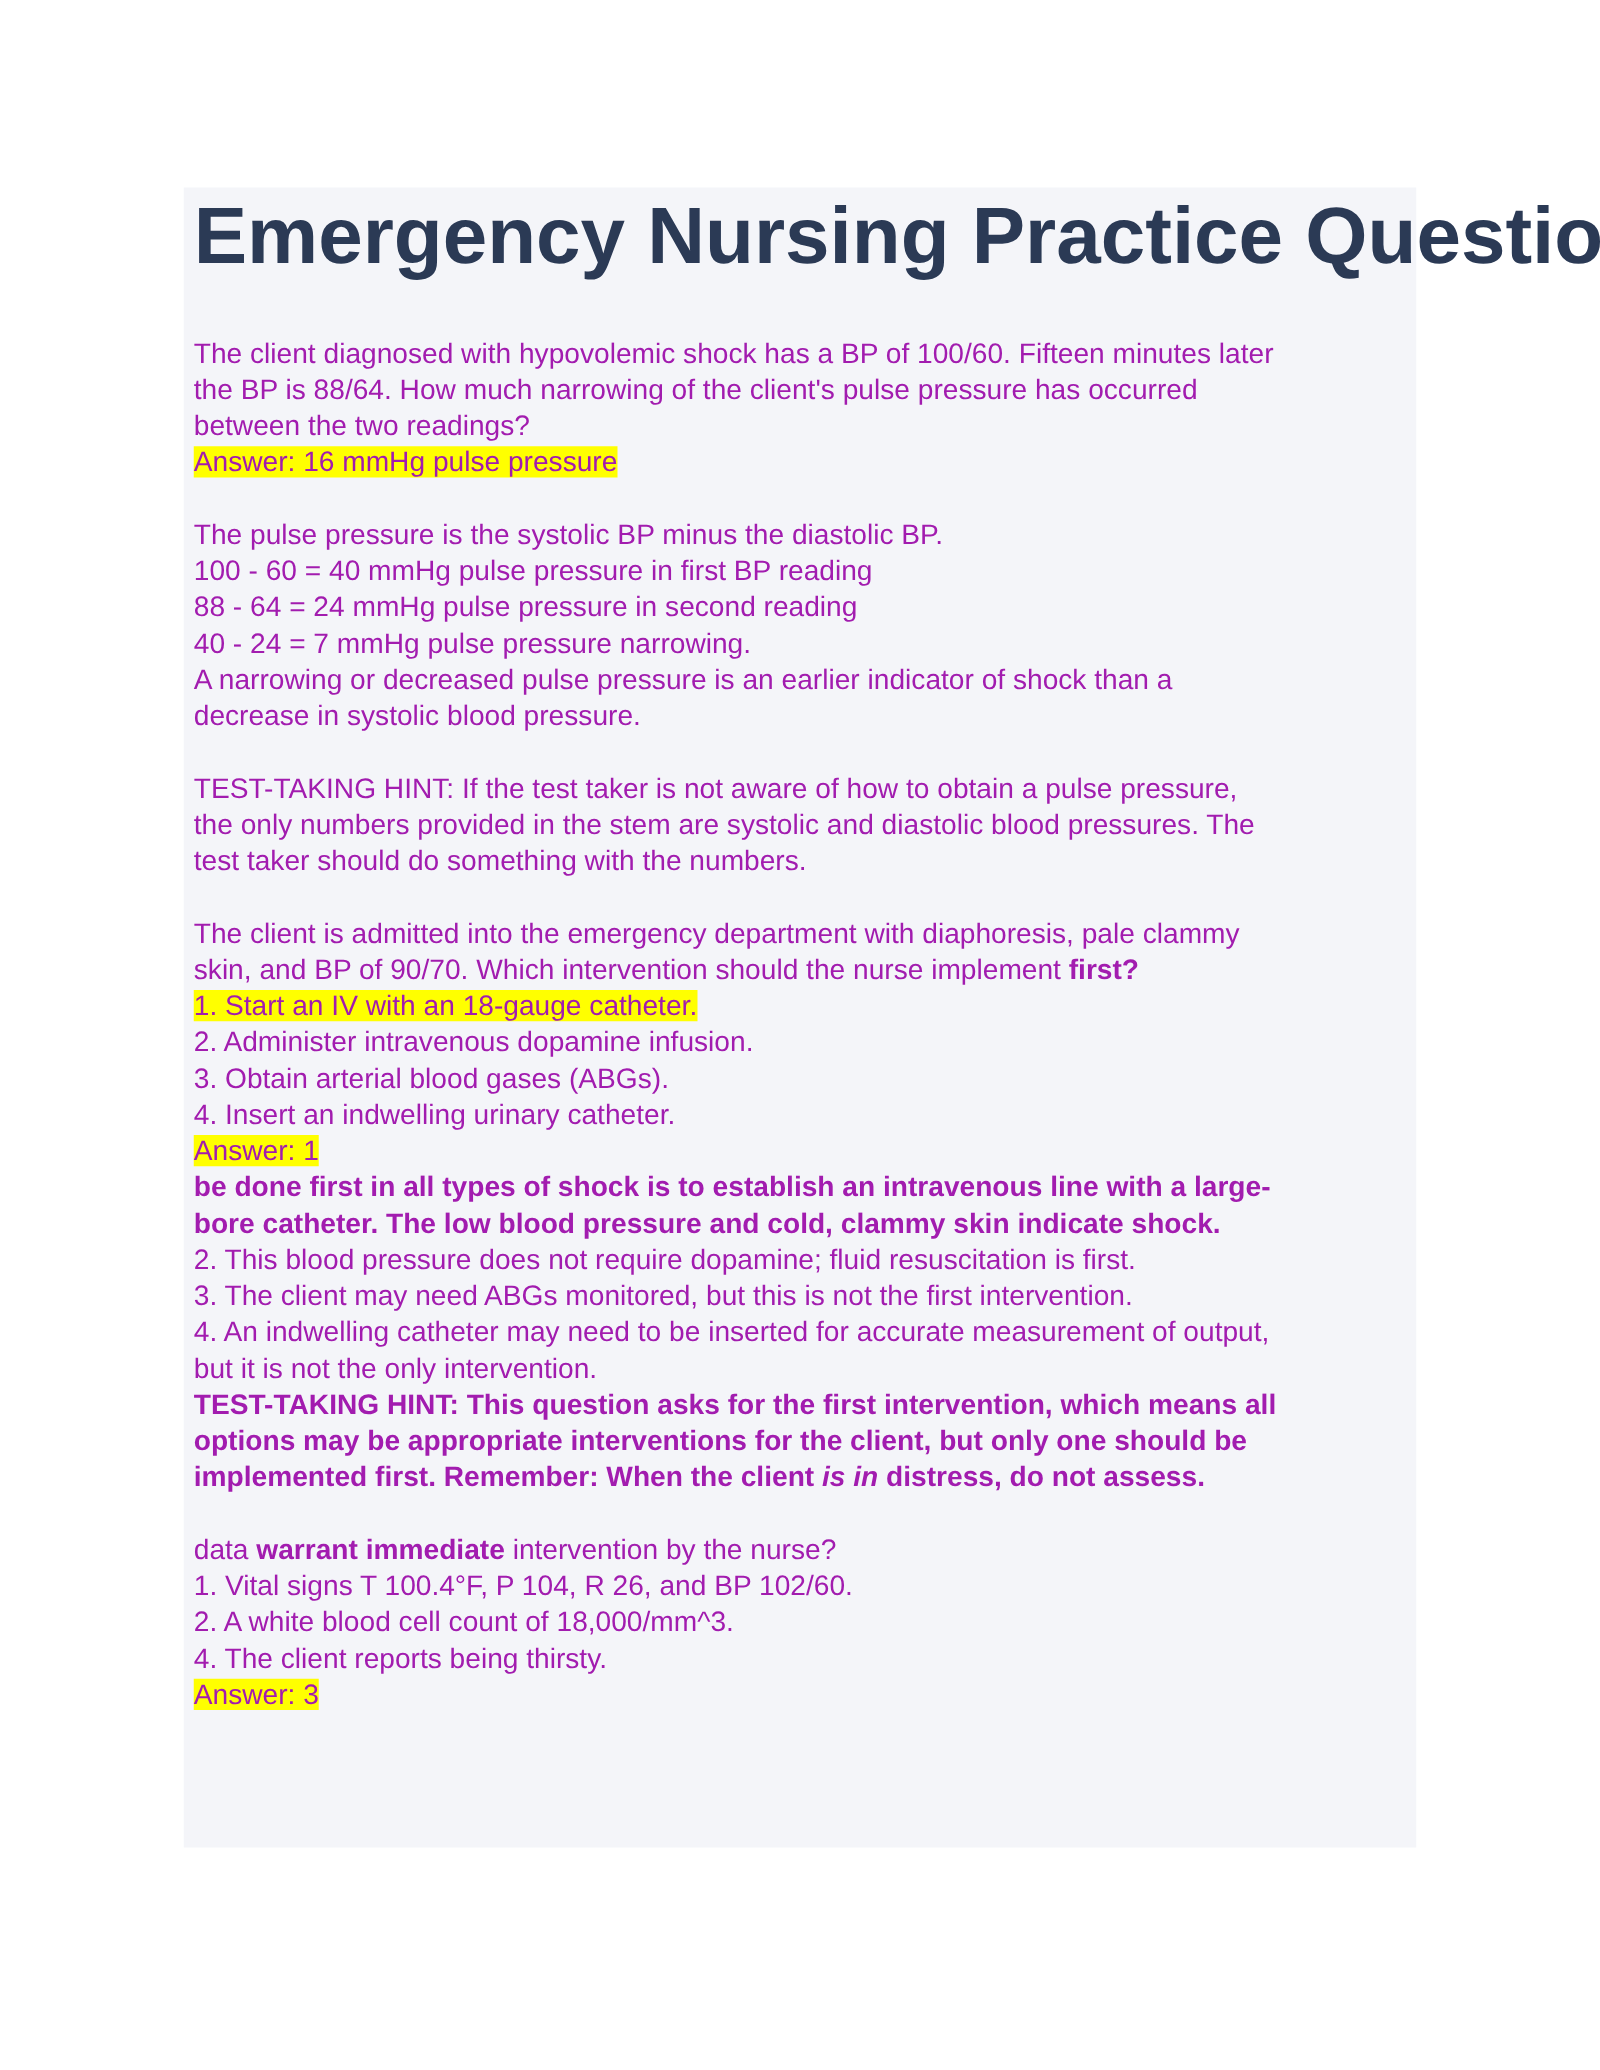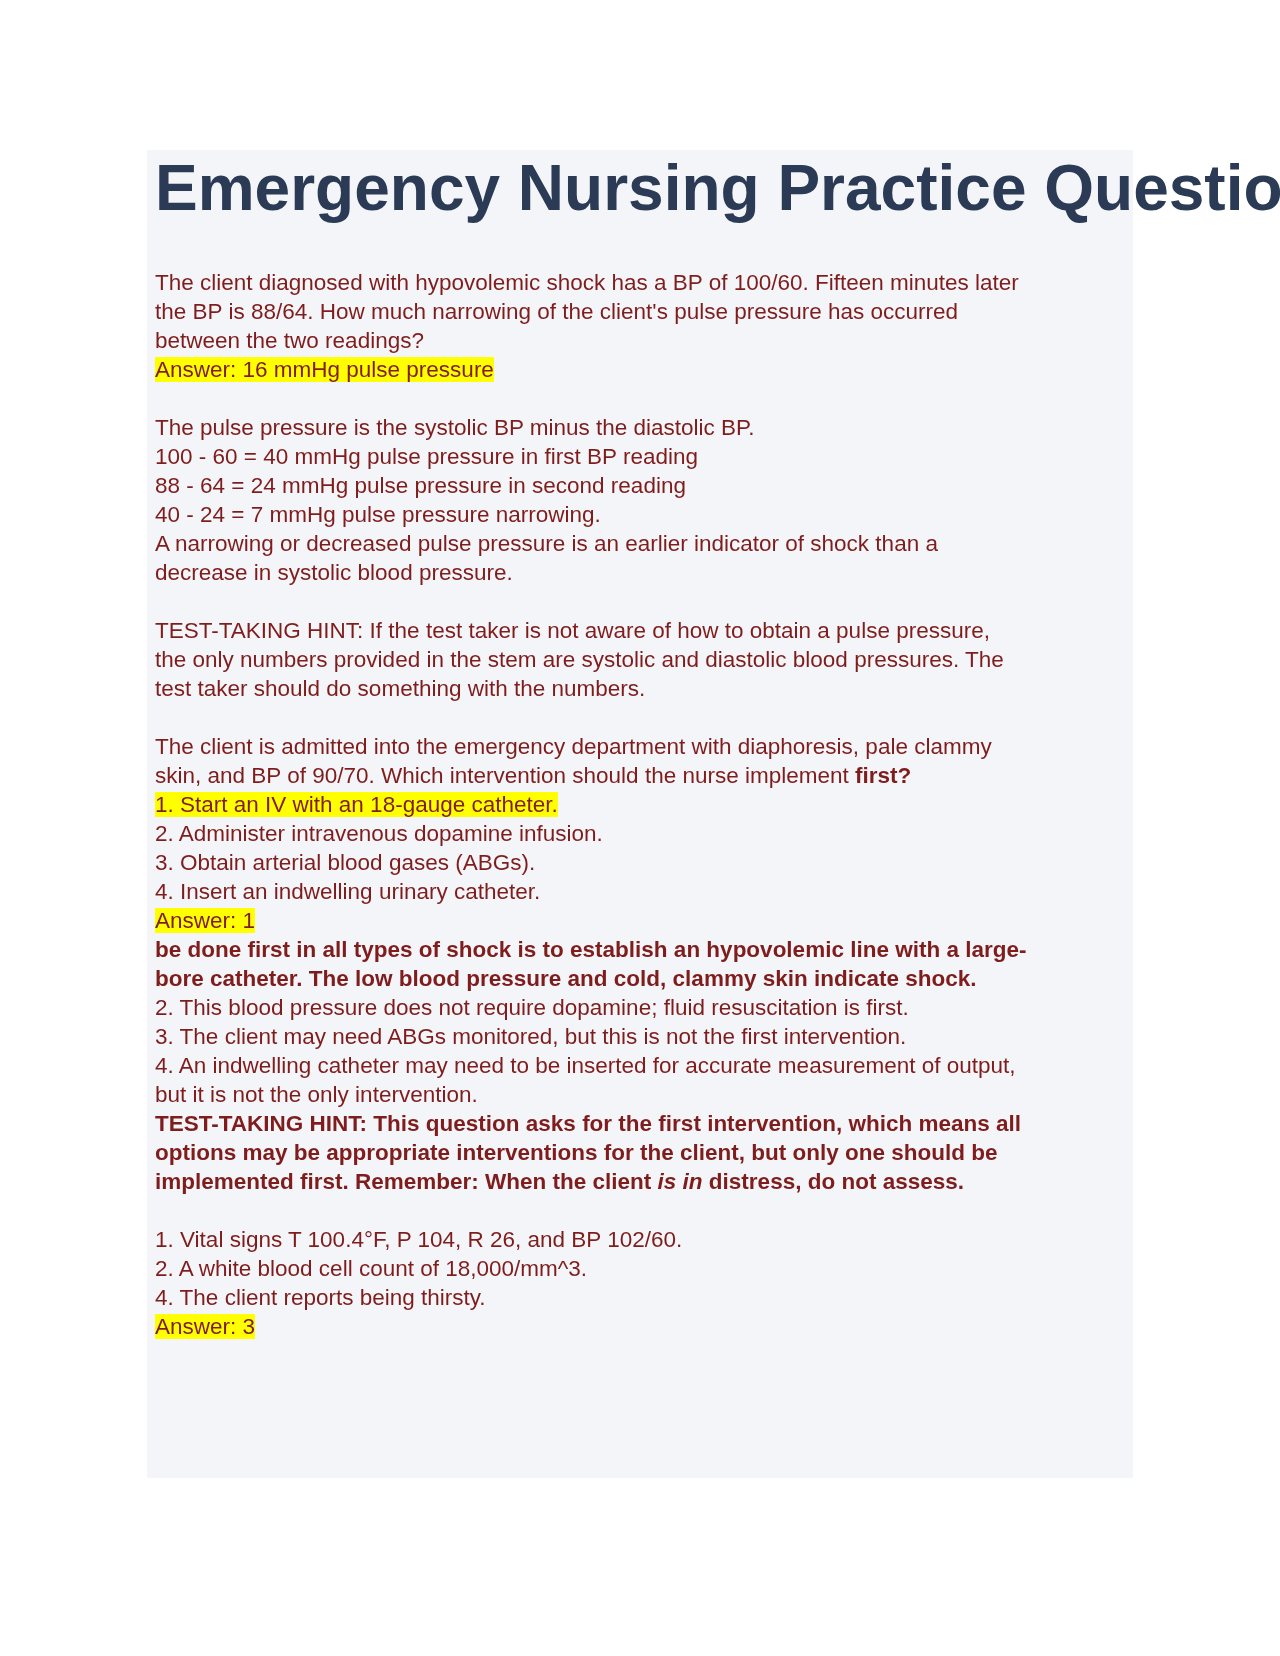--- a/index.html
+++ b/index.html
@@ -34,21 +34,21 @@
     white-space: pre;
   }
   .para {
     margin: 0 0 29px 0;
   }
   .para:last-child { margin-bottom: 0; }
   .line {
     height: 29px;
     line-height: 29px;
     font-size: 22.5px;
-    color: #7f1d1d;
+    color: #a21caf;
     white-space: pre;
   }
   .seg-b { font-weight: bold; }
   .seg-i { font-style: italic; text-align: right; }
   .seg-hl { background: #ffff00; }
 </style>
 </head>
 <body>
 
 <div class="viewport">
@@ -75,31 +75,32 @@
           <div class="line"><span>test taker should do something with the numbers.</span></div>
         </div>
         <div class="para">
           <div class="line"><span>The client is admitted into the emergency department with diaphoresis, pale clammy</span></div>
           <div class="line"><span>skin, and BP of 90/70. Which intervention should the nurse implement </span><span class="seg-b">first?</span></div>
           <div class="line"><span class="seg-hl">1. Start an IV with an 18-gauge catheter.</span></div>
           <div class="line"><span>2. Administer intravenous dopamine infusion.</span></div>
           <div class="line"><span>3. Obtain arterial blood gases (ABGs).</span></div>
           <div class="line"><span>4. Insert an indwelling urinary catheter.</span></div>
           <div class="line"><span class="seg-hl">Answer: 1</span></div>
-          <div class="line"><span class="seg-b">be done first in all types of shock is to establish an hypovolemic line with a large-</span></div>
+          <div class="line"><span class="seg-b">be done first in all types of shock is to establish an intravenous line with a large-</span></div>
           <div class="line"><span class="seg-b">bore catheter. The low blood pressure and cold, clammy skin indicate shock.</span></div>
           <div class="line"><span>2. This blood pressure does not require dopamine; fluid resuscitation is first.</span></div>
           <div class="line"><span>3. The client may need ABGs monitored, but this is not the first intervention.</span></div>
           <div class="line"><span>4. An indwelling catheter may need to be inserted for accurate measurement of output,</span></div>
           <div class="line"><span>but it is not the only intervention.</span></div>
           <div class="line"><span class="seg-b">TEST-TAKING HINT: This question asks for the first intervention, which means all</span></div>
           <div class="line"><span class="seg-b">options may be appropriate interventions for the client, but only one should be</span></div>
           <div class="line"><span class="seg-b">implemented first. Remember: When the client </span><span class="seg-b seg-i">is in</span><span class="seg-b"> distress, do not assess.</span></div>
         </div>
         <div class="para">
+          <div class="line"><span>data </span><span class="seg-b">warrant immediate</span><span> intervention by the nurse?</span></div>
           <div class="line"><span>1. Vital signs T 100.4°F, P 104, R 26, and BP 102/60.</span></div>
           <div class="line"><span>2. A white blood cell count of 18,000/mm^3.</span></div>
           <div class="line"><span>4. The client reports being thirsty.</span></div>
           <div class="line"><span class="seg-hl">Answer: 3</span></div>
         </div>
       </div>
   </div>
 </div>
 
 </body></html>

